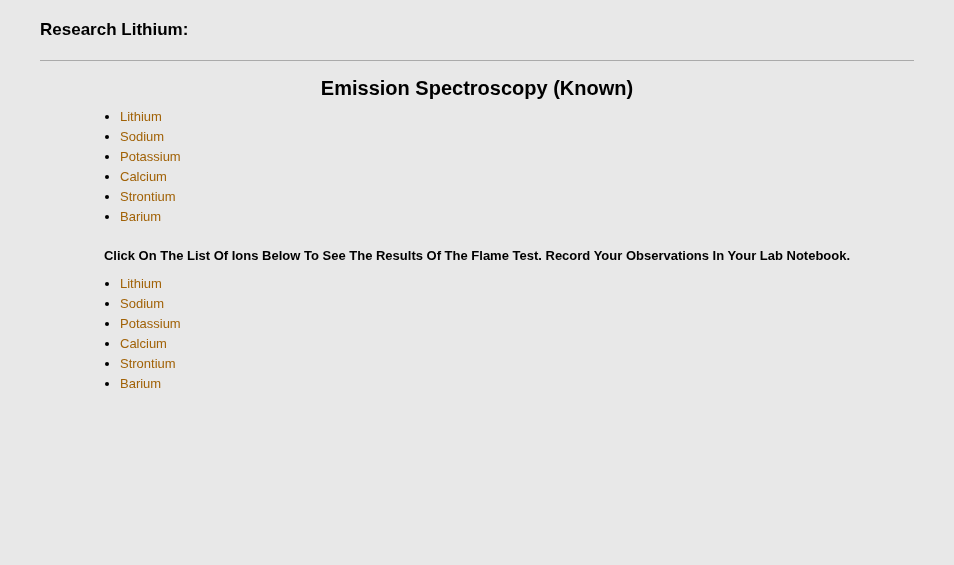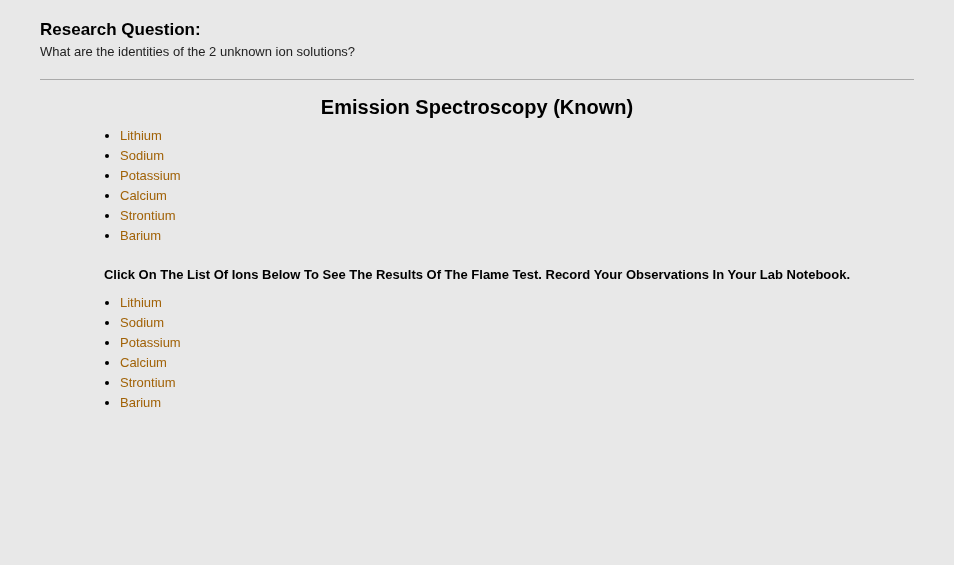--- a/index.html
+++ b/index.html
@@ -72,22 +72,21 @@
       color: #a16207;
       text-decoration: none;
       cursor: pointer;
       font-size: 13px;
     }
   </style>
 </head>
 <body>
 
 <div class="research-question-section">
-  <div class="research-question-title">Research Question:</div>
-  <div class="research-question-text">What are the identities of the 2 unknown ion solutions?</div>
+  <div class="research-question-title">Research Lithium:</div>
 </div>
 
 <hr class="divider">
 
 <div class="section">
   <div class="section-title">Emission Spectroscopy (Known)</div>
   <ul class="ion-list">
     <li><a href="#">Lithium</a></li>
     <li><a href="#">Sodium</a></li>
     <li><a href="#">Potassium</a></li>

